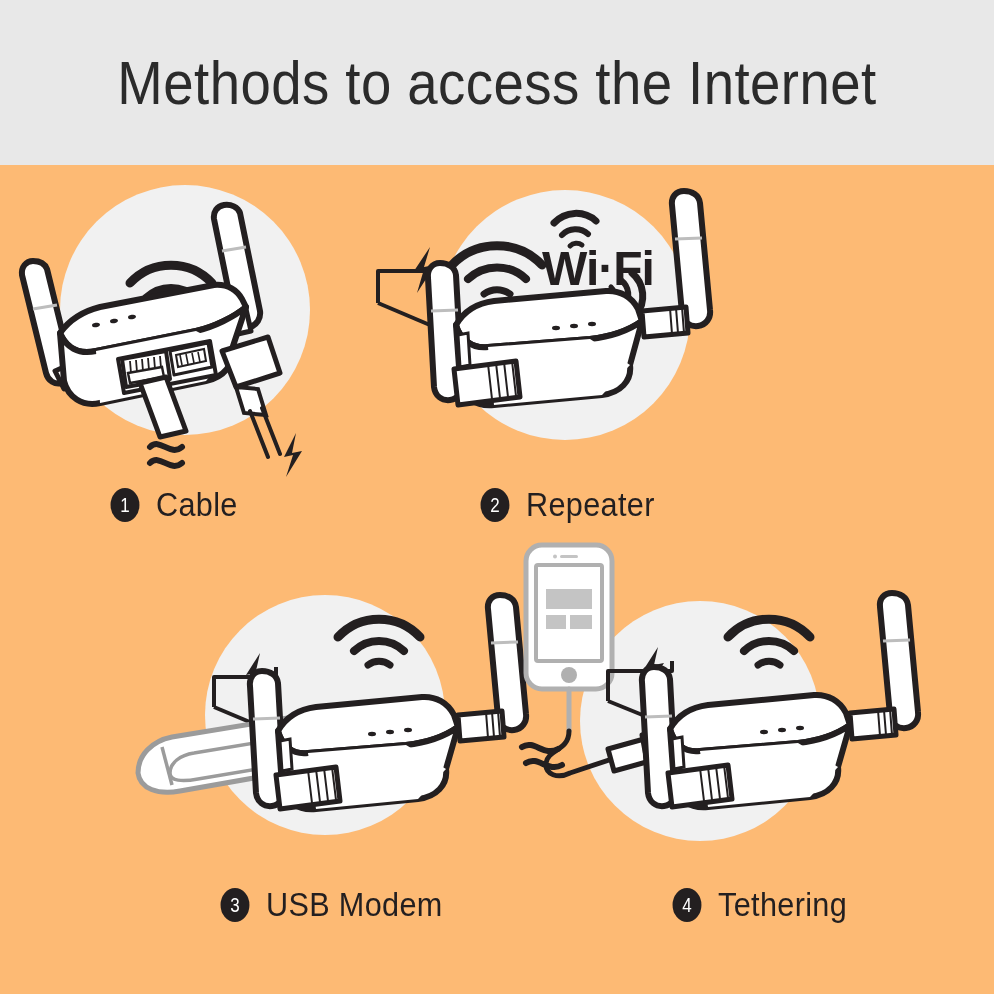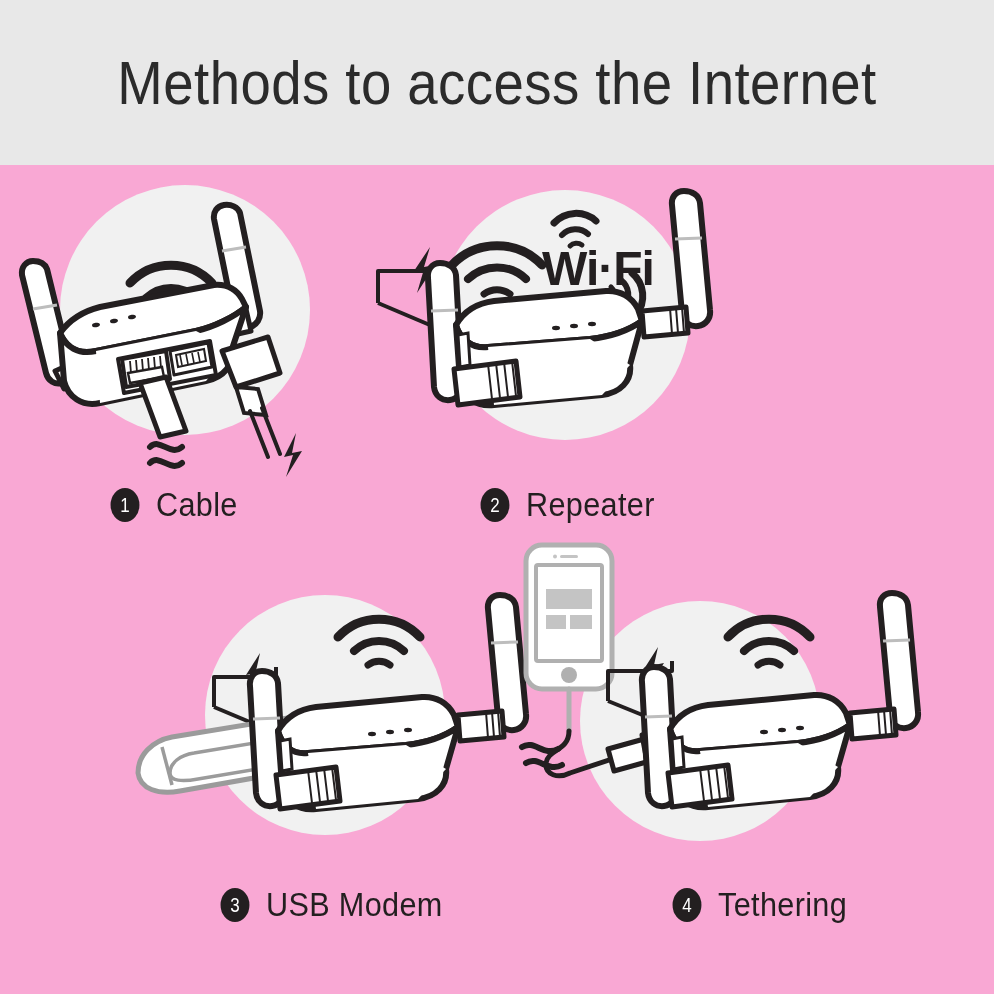--- a/index.html
+++ b/index.html
@@ -8,21 +8,21 @@
     padding: 0;
     background: #ffffff;
   }
   body {
     font-family: "Liberation Sans", "DejaVu Sans", sans-serif;
   }
   .poster {
     position: relative;
     width: 994px;
     height: 994px;
-    background: #f9a8d4;
+    background: #fdba74;
     overflow: hidden;
   }
   
   .header-band {
     position: absolute;
     left: 0;
     top: 0;
     width: 994px;
     height: 165px;
     background: #e8e8e8;

